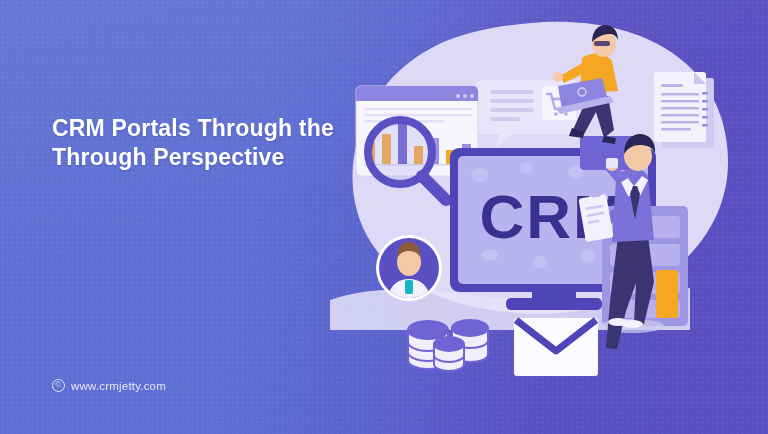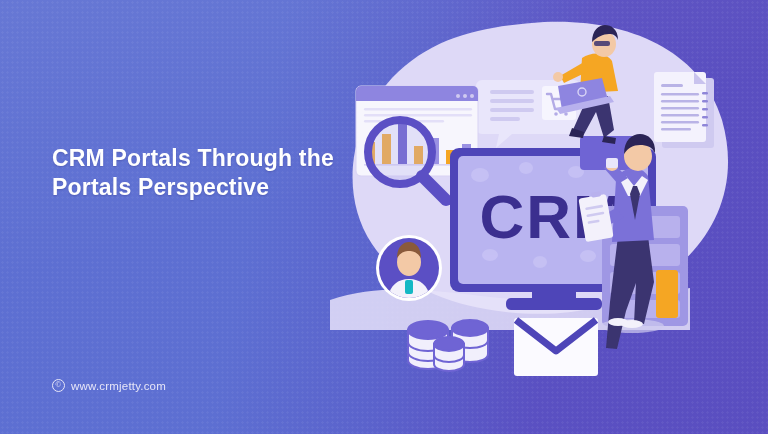--- a/index.html
+++ b/index.html
@@ -31,21 +31,21 @@
     position: absolute;
     inset: 0;
     background: linear-gradient(165deg, rgba(255,255,255,0.06) 0%, rgba(255,255,255,0) 45%);
     pointer-events: none;
   }
 
   
   .headline {
     position: absolute;
     left: 52px;
-    top: 144px;
+    top: 114px;
     width: 300px;
     color: #ffffff;
     line-height: 1.28;
     letter-spacing: .2px;
     text-shadow: 0 1px 2px rgba(40,35,100,.25);
   }
   .headline .line { display: block; font-size: 23px; }
   .hl-strong { font-weight: 700; }
   .hl-regular { font-weight: 600; }
 
@@ -309,21 +309,21 @@
         </g>
       </g>
 
     </svg>
   </div>
 
   <div class="headline">
     <span class="line">
       <span class="hl-strong">CRM Portals</span><span class="hl-regular"> Through the</span>
     </span>
-    <span class="line hl-strong">Portals Perspective</span>
+    <span class="line hl-strong">Through Perspective</span>
   </div>
 
   <div class="footer-url">
     <span class="copy-mark">©</span>
     <span>www.crmjetty.com</span>
   </div>
 
 </div>
 
 </body></html>

